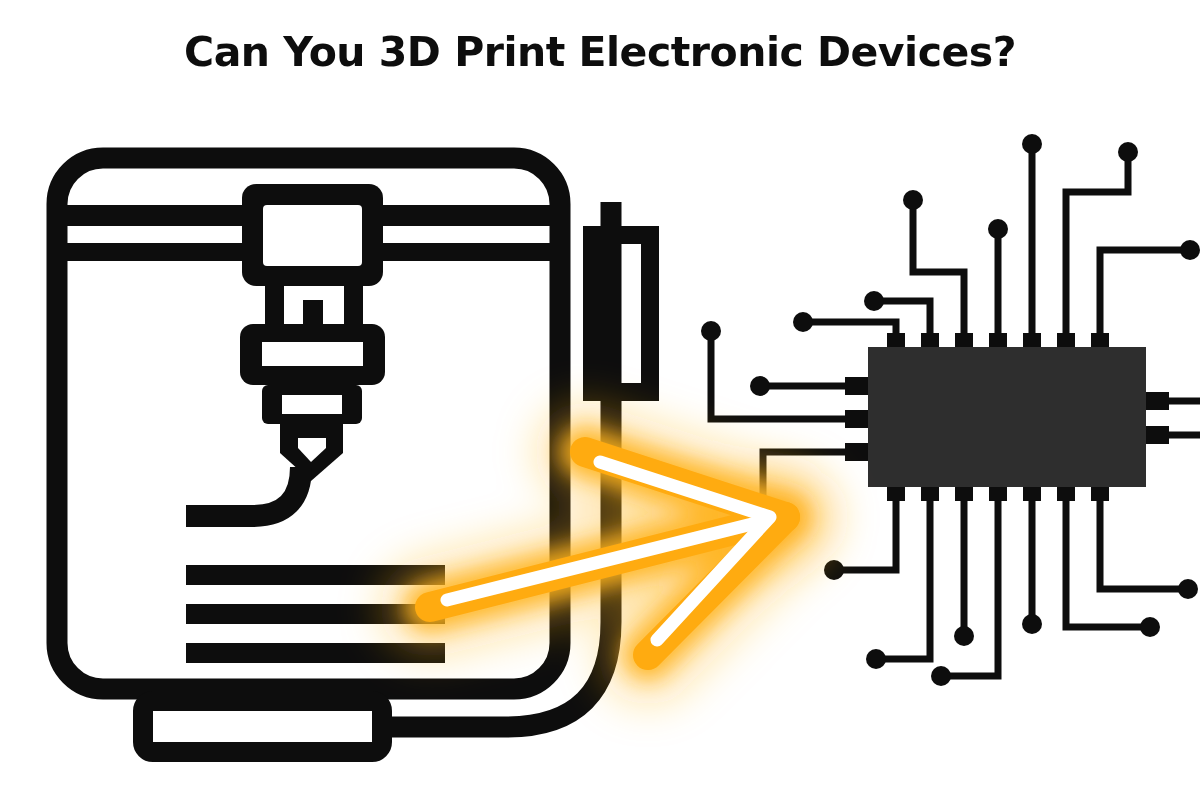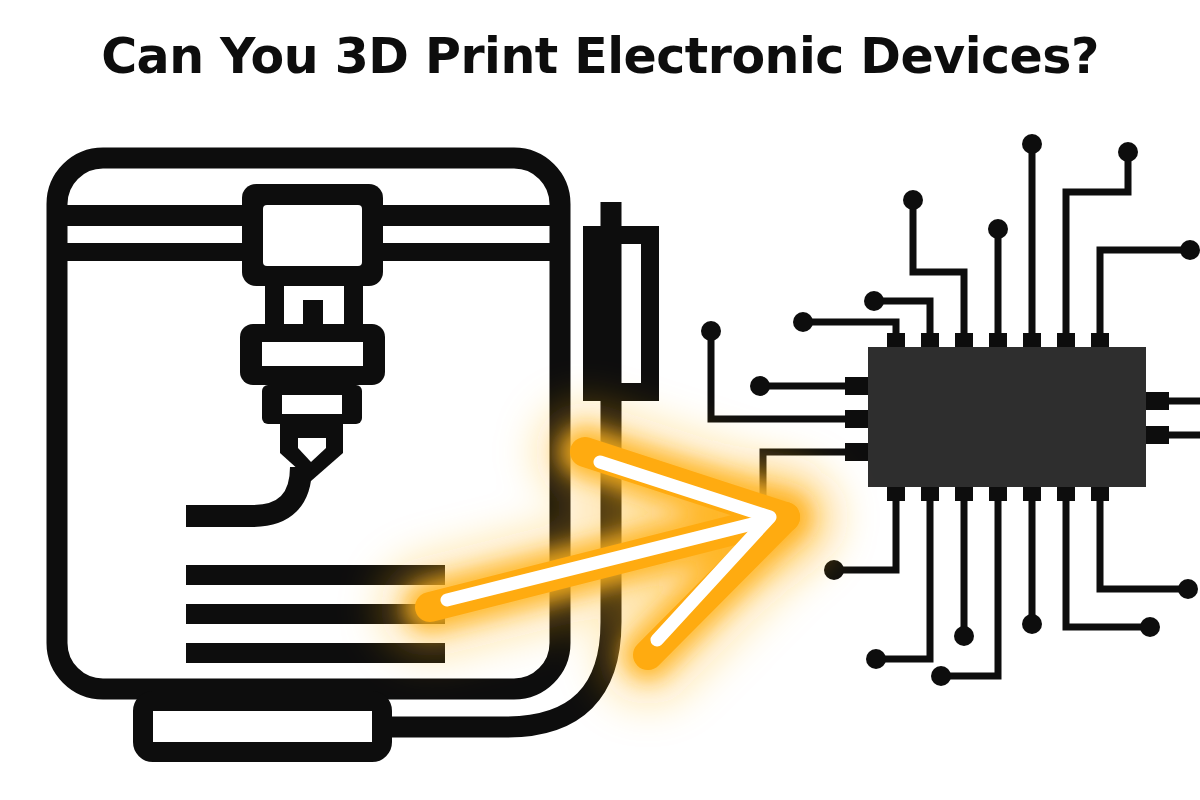--- a/index.html
+++ b/index.html
@@ -11,21 +11,21 @@
     --arrow-inner:#ffffff;
   }
   html,body{margin:0;padding:0;}
   body{
     width:1200px;height:800px;position:relative;overflow:hidden;
     background:var(--background);
     font-family:"DejaVu Sans","Liberation Sans",sans-serif;
   }
   h1.title{
     position:absolute;top:28px;left:0;width:100%;margin:0;
-    text-align:center;font-weight:bold;font-size:49px;letter-spacing:-0.5px;
+    text-align:center;font-weight:bold;font-size:41px;letter-spacing:-0.5px;
     color:var(--ink);
   }
   svg{position:absolute;top:0;left:0;}
   .ink-fill{fill:var(--ink);}
   .bg-fill{fill:var(--background);}
   .chip-fill{fill:var(--chip-body);}
   .stroke-ink{stroke:var(--ink);fill:none;}
   .w18{stroke-width:18;}
   .w20{stroke-width:20;}
   .w21{stroke-width:21;}

